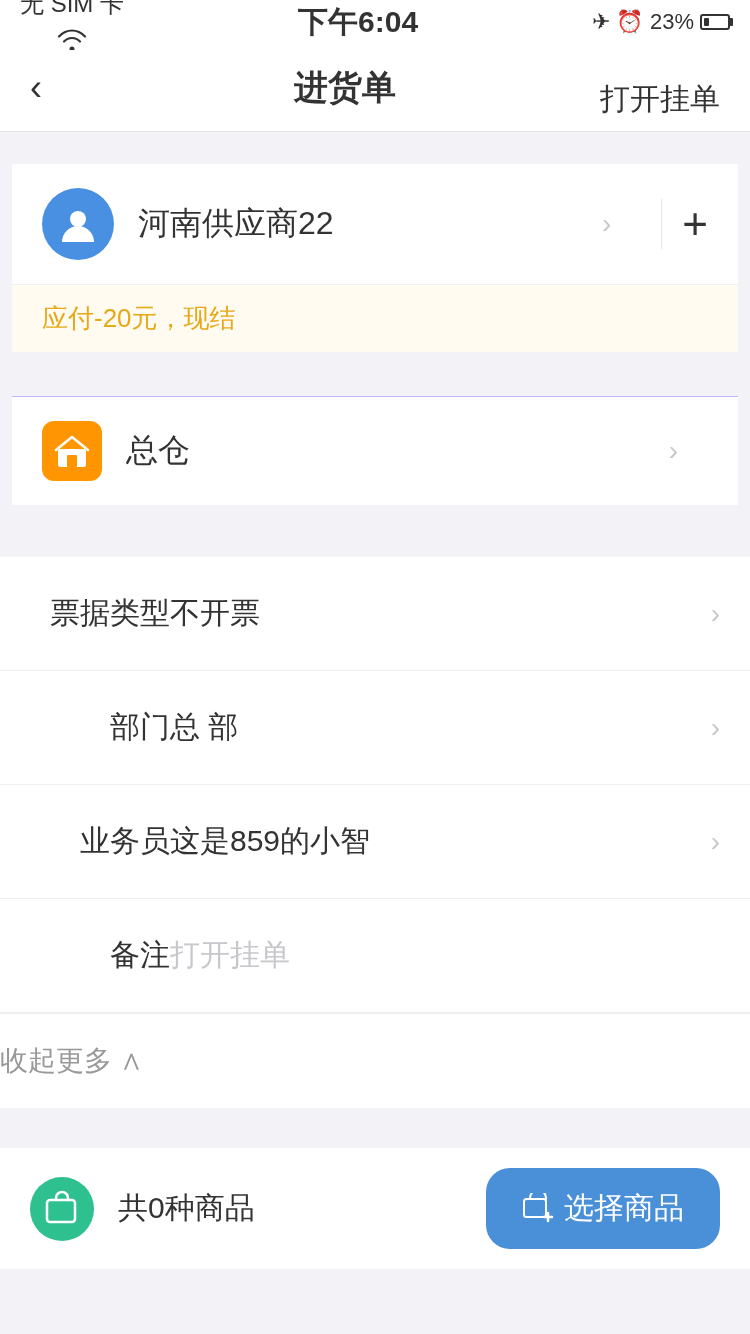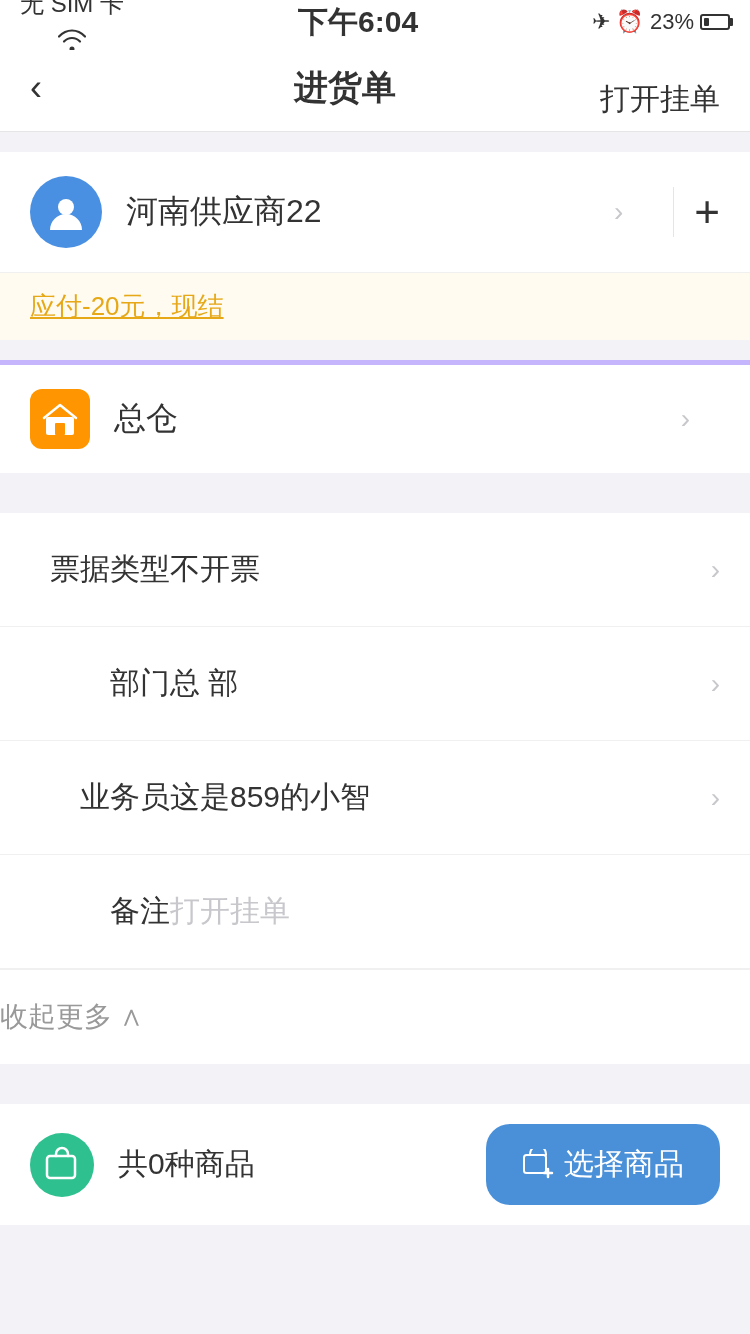--- a/index.html
+++ b/index.html
@@ -60,21 +60,21 @@
 
     
     .section-gap {
       height: 20px;
       background: #f2f2f7;
     }
 
     
     .card {
       background: #fff;
-      margin: 0;
+      margin: 12px;
     }
 
     
     .supplier-row {
       display: flex;
       align-items: center;
       padding: 24px 30px;
       background: #fff;
       border-bottom: 1px solid #f0f0f0;
     }
@@ -112,30 +112,29 @@
       background: #e5e5e5;
       margin: 0 20px;
     }
 
     
     .notice-row {
       background: #fffbf0;
       padding: 16px 30px;
       font-size: 26px;
       color: #e6a817;
-      text-decoration: underline;
     }
 
     
     .warehouse-row {
       display: flex;
       align-items: center;
       padding: 24px 30px;
       background: #fff;
-      border-top: 5px solid #c4b5fd;
+      border-top: 1px solid #c4b5fd;
     }
     .warehouse-icon {
       width: 60px;
       height: 60px;
       border-radius: 12px;
       background: #ff9500;
       display: flex;
       align-items: center;
       justify-content: center;
       margin-right: 24px;

